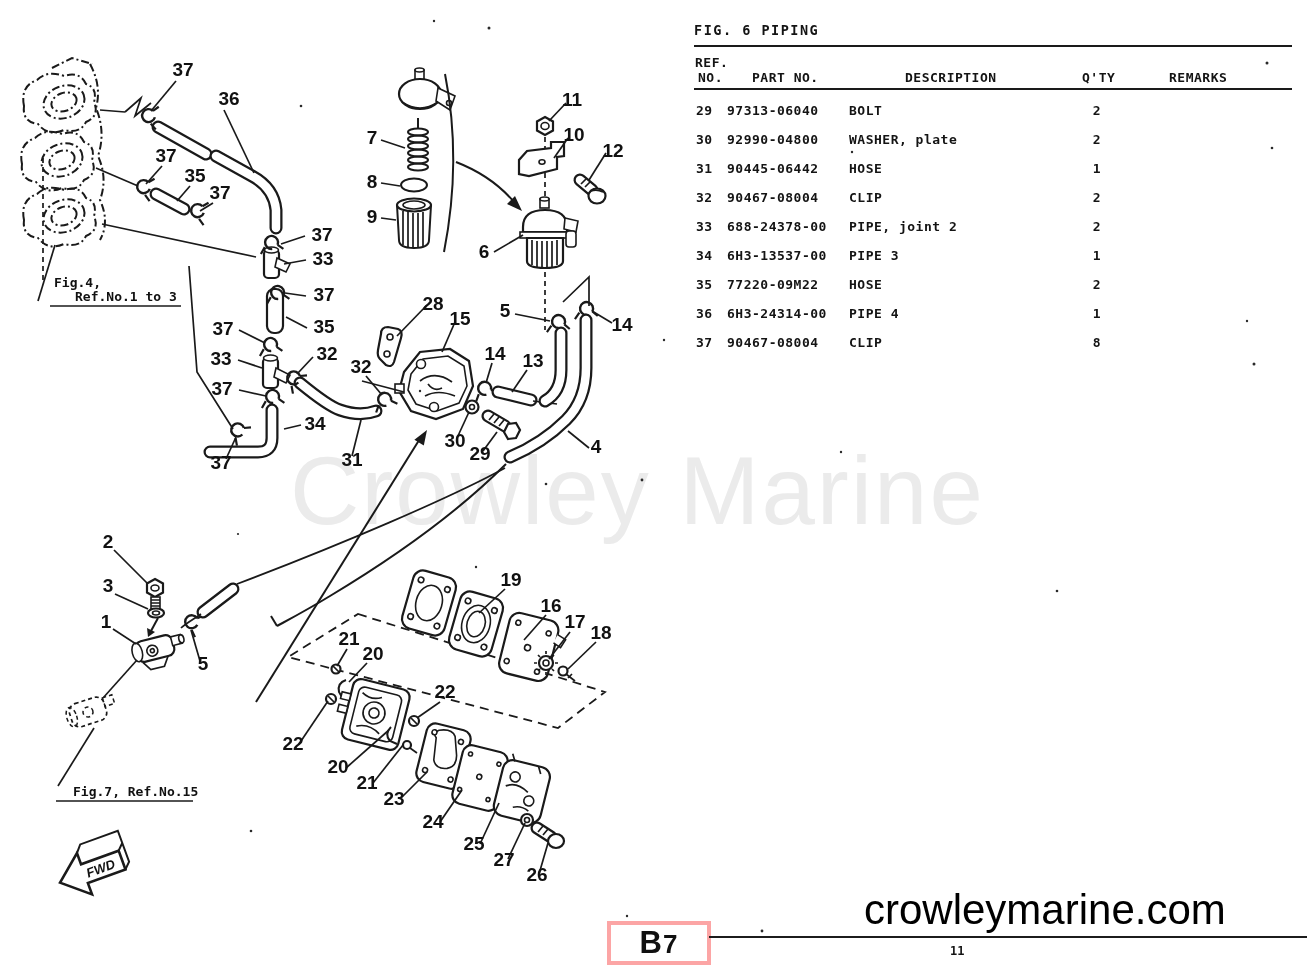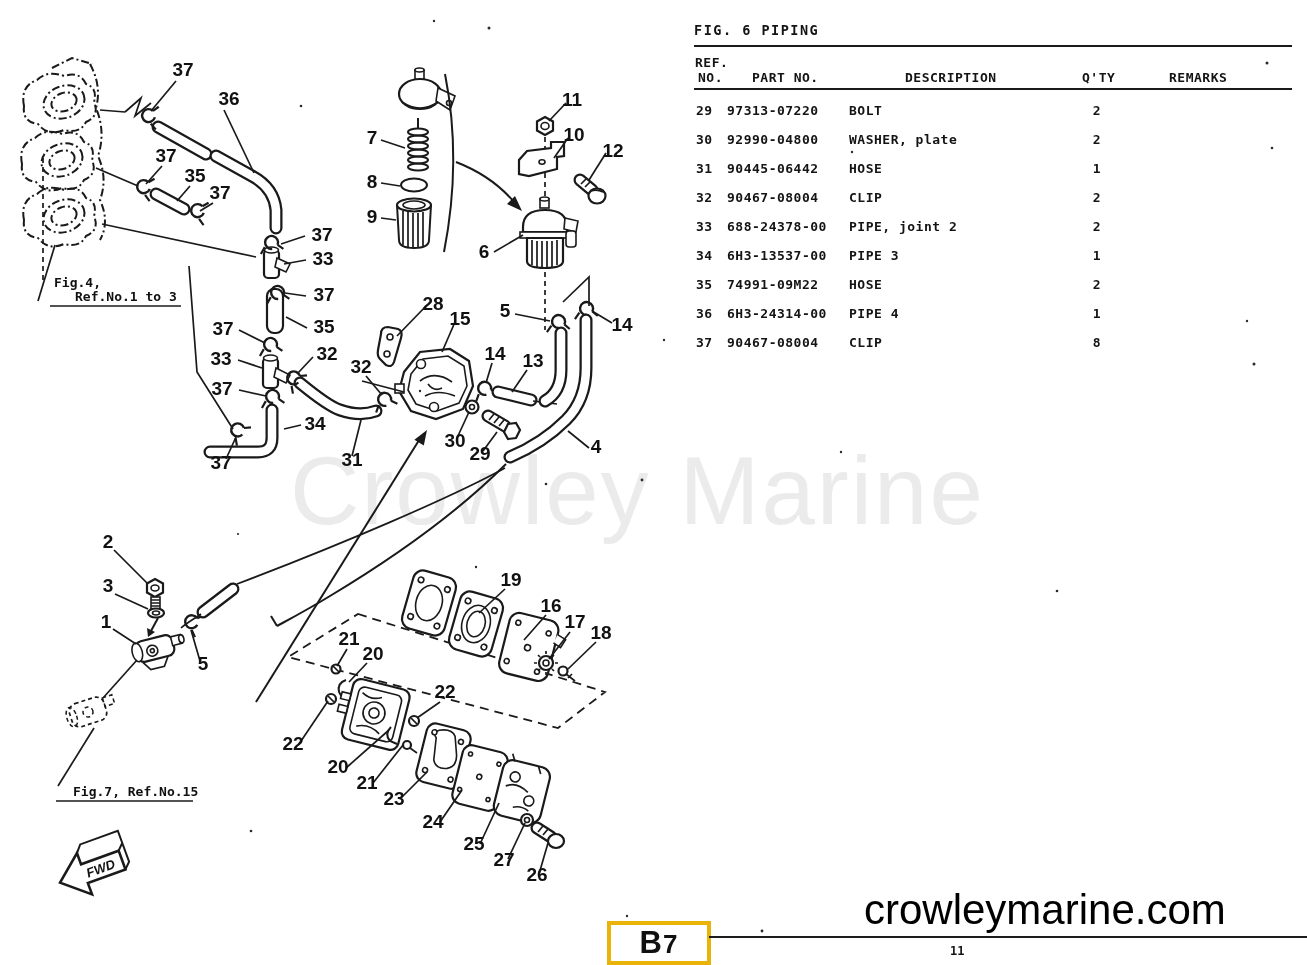--- a/index.html
+++ b/index.html
@@ -11,21 +11,21 @@
   .t{position:absolute;z-index:3;font:700 13px "DejaVu Sans Mono","Liberation Mono",monospace;
      letter-spacing:.5px;white-space:pre;color:#141414;text-align:center;}
   .title{font-size:13.5px;letter-spacing:1.5px;}
   .rule{position:absolute;z-index:3;height:2px;background:#1a1a1a;}
   .trow{position:absolute;left:0;width:100%;height:16px;z-index:3;}
   .trow span{position:absolute;font:700 13px "DejaVu Sans Mono","Liberation Mono",monospace;
      letter-spacing:.5px;white-space:pre;color:#141414;}
   .c-ref{left:696px;} .c-part{left:727px;} .c-desc{left:849px;}
   .c-qty{left:1086px;width:22px;text-align:center;} .c-rem{left:1169px;}
   .b7box{position:absolute;left:607px;top:921px;width:96px;height:36px;z-index:3;
-     border:4px solid #eab308;display:flex;align-items:flex-start;justify-content:center;}
+     border:4px solid #fca5a5;display:flex;align-items:flex-start;justify-content:center;}
   .b7box span{font-family:"Liberation Sans",sans-serif;font-weight:700;font-size:26px;
      letter-spacing:1px;color:#101010;}
   .b7box span::first-letter{font-size:31px;}
   .brand{position:absolute;left:864px;top:886px;z-index:3;font-family:"Liberation Sans",sans-serif;
      font-size:42px;font-weight:400;color:#000000;letter-spacing:0;white-space:nowrap;}
   .pgnum{position:absolute;left:950px;top:944px;z-index:3;
      font:700 12px "DejaVu Sans Mono","Liberation Mono",monospace;color:#141414;}
   .footline{position:absolute;left:709px;top:936px;width:598px;height:2px;background:#1c1c1c;z-index:3;}
   
   .ln{stroke:#1a1a1a;stroke-width:2;fill:none;}
@@ -535,21 +535,21 @@
   <div class="t" style="left:695px;top:55px">REF.</div>
   <div class="t" style="left:698px;top:70px">NO.</div>
   <div class="t" style="left:752px;top:70px">PART NO.</div>
   <div class="t" style="left:905px;top:70px">DESCRIPTION</div>
   <div class="t" style="left:1082px;top:70px">Q'TY</div>
   <div class="t" style="left:1169px;top:70px">REMARKS</div>
   <div class="rule" style="left:694px;top:88px;width:598px"></div>
 
   <div class="trow" style="top:103px">
     <span class="c-ref">29</span>
-    <span class="c-part">97313-07220</span>
+    <span class="c-part">97313-06040</span>
     <span class="c-desc">BOLT</span>
     <span class="c-qty">2</span>
     <span class="c-rem"></span>
   </div>
   <div class="trow" style="top:132px">
     <span class="c-ref">30</span>
     <span class="c-part">92990-04800</span>
     <span class="c-desc">WASHER, plate</span>
     <span class="c-qty">2</span>
     <span class="c-rem"></span>
@@ -577,21 +577,21 @@
   </div>
   <div class="trow" style="top:248px">
     <span class="c-ref">34</span>
     <span class="c-part">6H3-13537-00</span>
     <span class="c-desc">PIPE 3</span>
     <span class="c-qty">1</span>
     <span class="c-rem"></span>
   </div>
   <div class="trow" style="top:277px">
     <span class="c-ref">35</span>
-    <span class="c-part">74991-09M22</span>
+    <span class="c-part">77220-09M22</span>
     <span class="c-desc">HOSE</span>
     <span class="c-qty">2</span>
     <span class="c-rem"></span>
   </div>
   <div class="trow" style="top:306px">
     <span class="c-ref">36</span>
     <span class="c-part">6H3-24314-00</span>
     <span class="c-desc">PIPE 4</span>
     <span class="c-qty">1</span>
     <span class="c-rem"></span>

